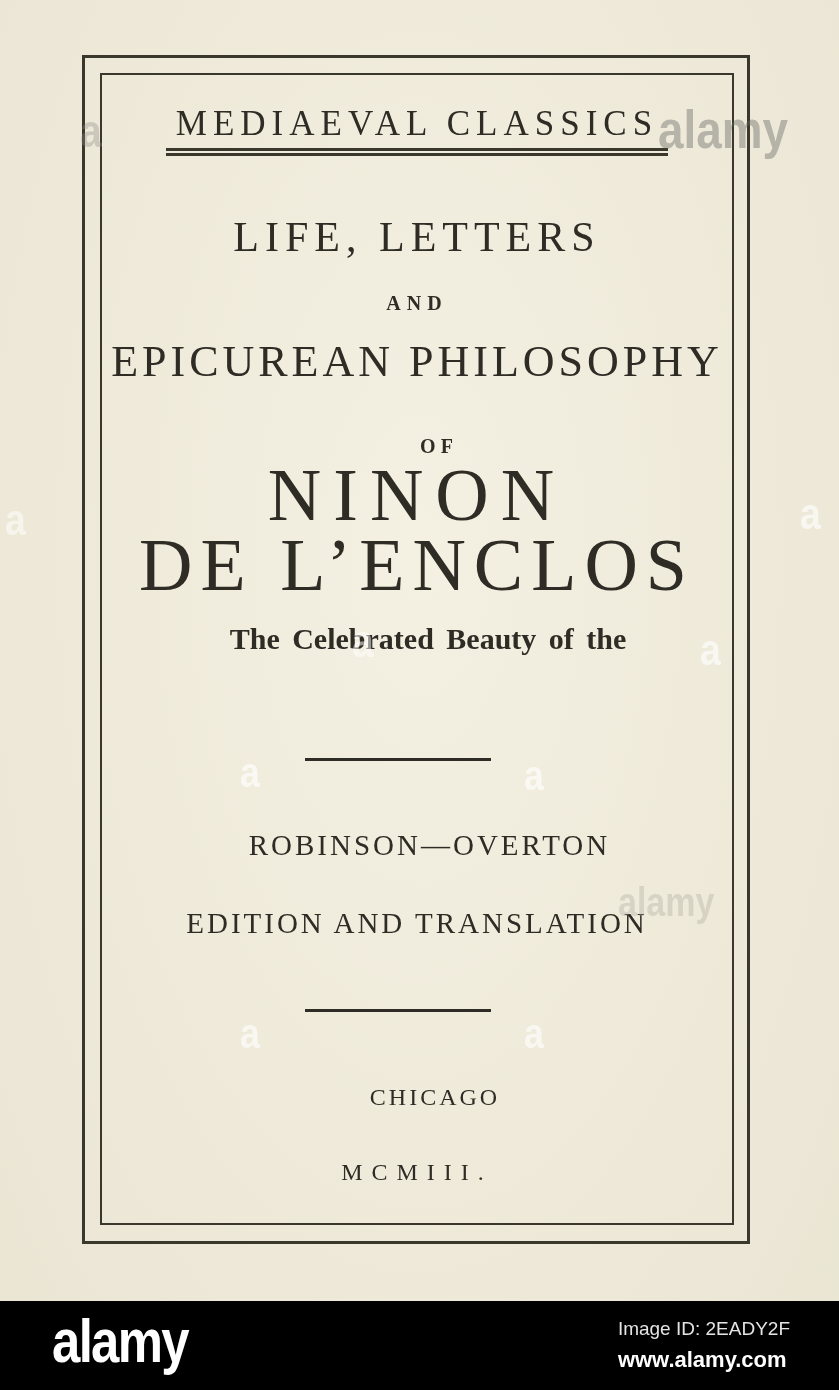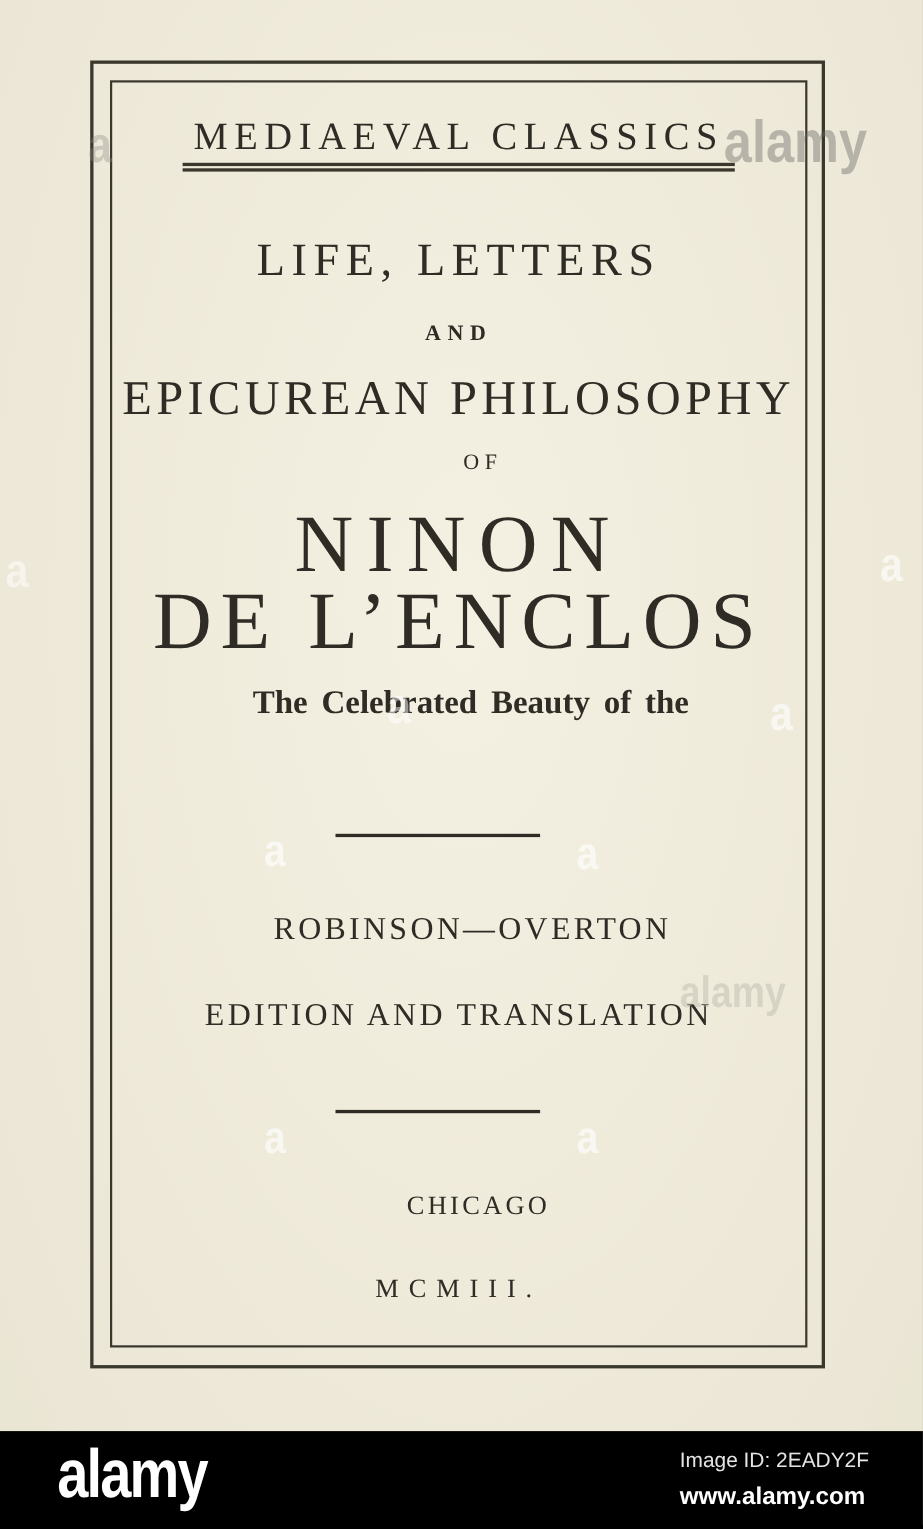--- a/index.html
+++ b/index.html
@@ -32,21 +32,21 @@
     text-align:center;line-height:1;
   }
   .line{position:absolute;left:0;right:0;white-space:nowrap;}
 
   .series{top:106px;font-size:35px;letter-spacing:6px;}
   .series span{display:inline-block;padding:0 10px 7px 10px;border-bottom:8px double var(--frame-line);}
 
   .title1{top:216px;font-size:42px;letter-spacing:6px;}
   .and{top:293px;font-size:20px;letter-spacing:6px;font-weight:bold;}
   .title2{top:340px;font-size:44px;letter-spacing:4px;}
-  .of{top:410px;font-size:20px;letter-spacing:5px;font-weight:normal;padding-left:44px;}
+  .of{top:436px;font-size:20px;letter-spacing:5px;font-weight:bold;padding-left:44px;}
 
   .author1{top:458px;font-size:74px;letter-spacing:12px;}
   .author2{top:528px;font-size:74px;letter-spacing:8px;}
 
   .sub1{top:624px;font-size:30px;font-weight:bold;word-spacing:5px;padding-left:22px;}
   .sub2{top:654px;font-size:30px;font-weight:bold;word-spacing:9px;}
 
   .rule{
     position:absolute;left:calc(50% - 112px);width:186px;height:3px;
     background:var(--ink);

